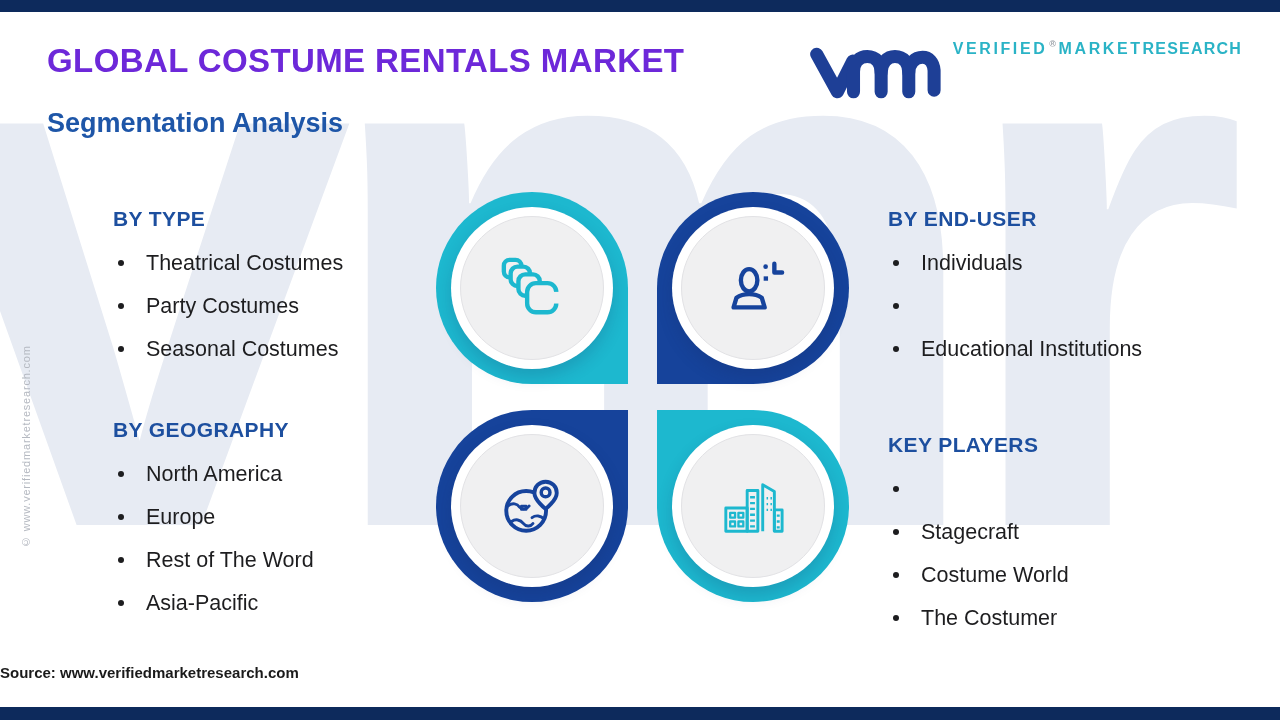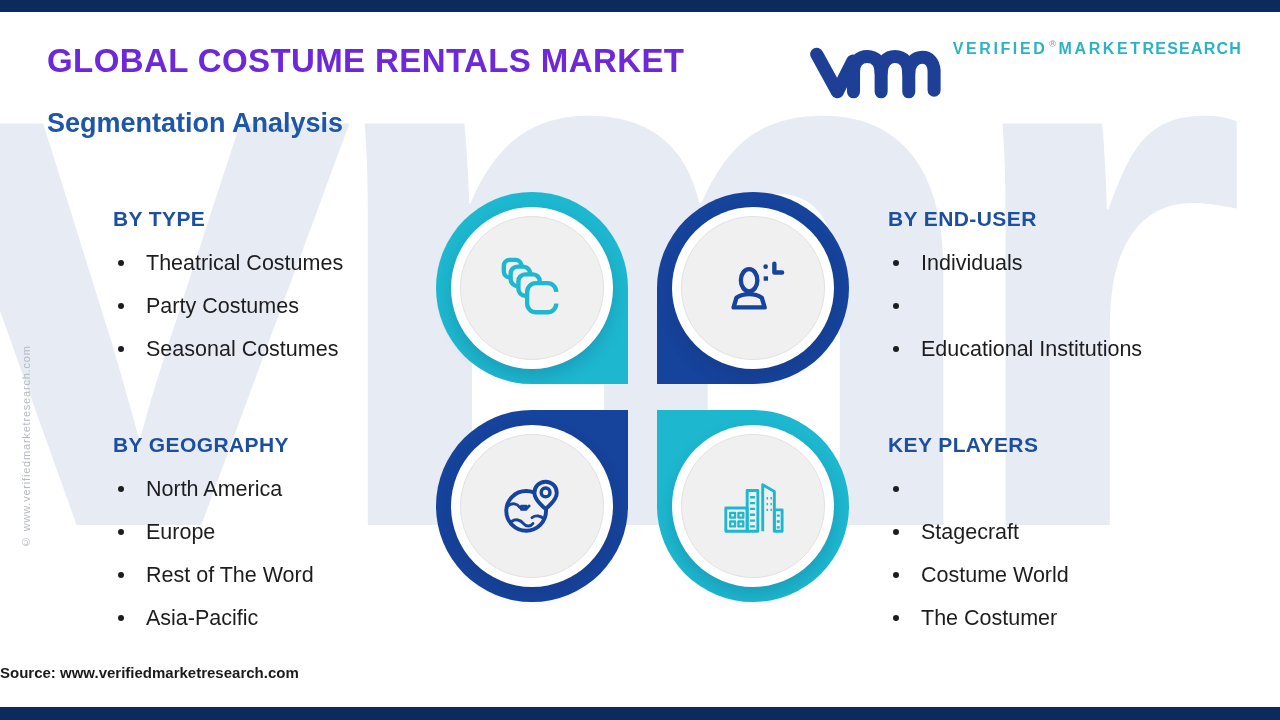--- a/index.html
+++ b/index.html
@@ -36,21 +36,21 @@
 
   
   .quad { position:absolute; z-index:3; width:360px; }
   .quad h2 { font-size:21px; font-weight:700; color:#1d4f9f; letter-spacing:0.4px; margin-bottom:19px; }
   .quad ul { list-style:none; }
   .quad li { display:flex; align-items:center; height:26px; margin-bottom:17px;
     font-size:21.5px; color:#1d1d1f; font-weight:400; }
   .bullet { width:6px; height:6px; border-radius:50%; background:#1d1d1f; margin:0 22px 0 5px; flex:0 0 auto; }
   .quad.q-tl { left:113px; top:207px; }
   .quad.q-tr { left:888px; top:207px; }
-  .quad.q-bl { left:113px; top:433px; }
+  .quad.q-bl { left:113px; top:418px; }
   .quad.q-br { left:888px; top:433px; }
 
   
   .ring { position:absolute; width:192px; height:192px; z-index:2; }
   .ring .white { position:absolute; inset:15px; border-radius:50%; background:#ffffff;
     box-shadow:0 8px 16px rgba(20,40,90,0.18); }
   .ring .gray { position:absolute; inset:9px; border-radius:50%; background:#f0f0f1;
     border:1px solid #e2e2e5; display:flex; align-items:center; justify-content:center; }
   .ring.teal { background:#1db8cf; }
   .ring.navy { background:#16439b; }

